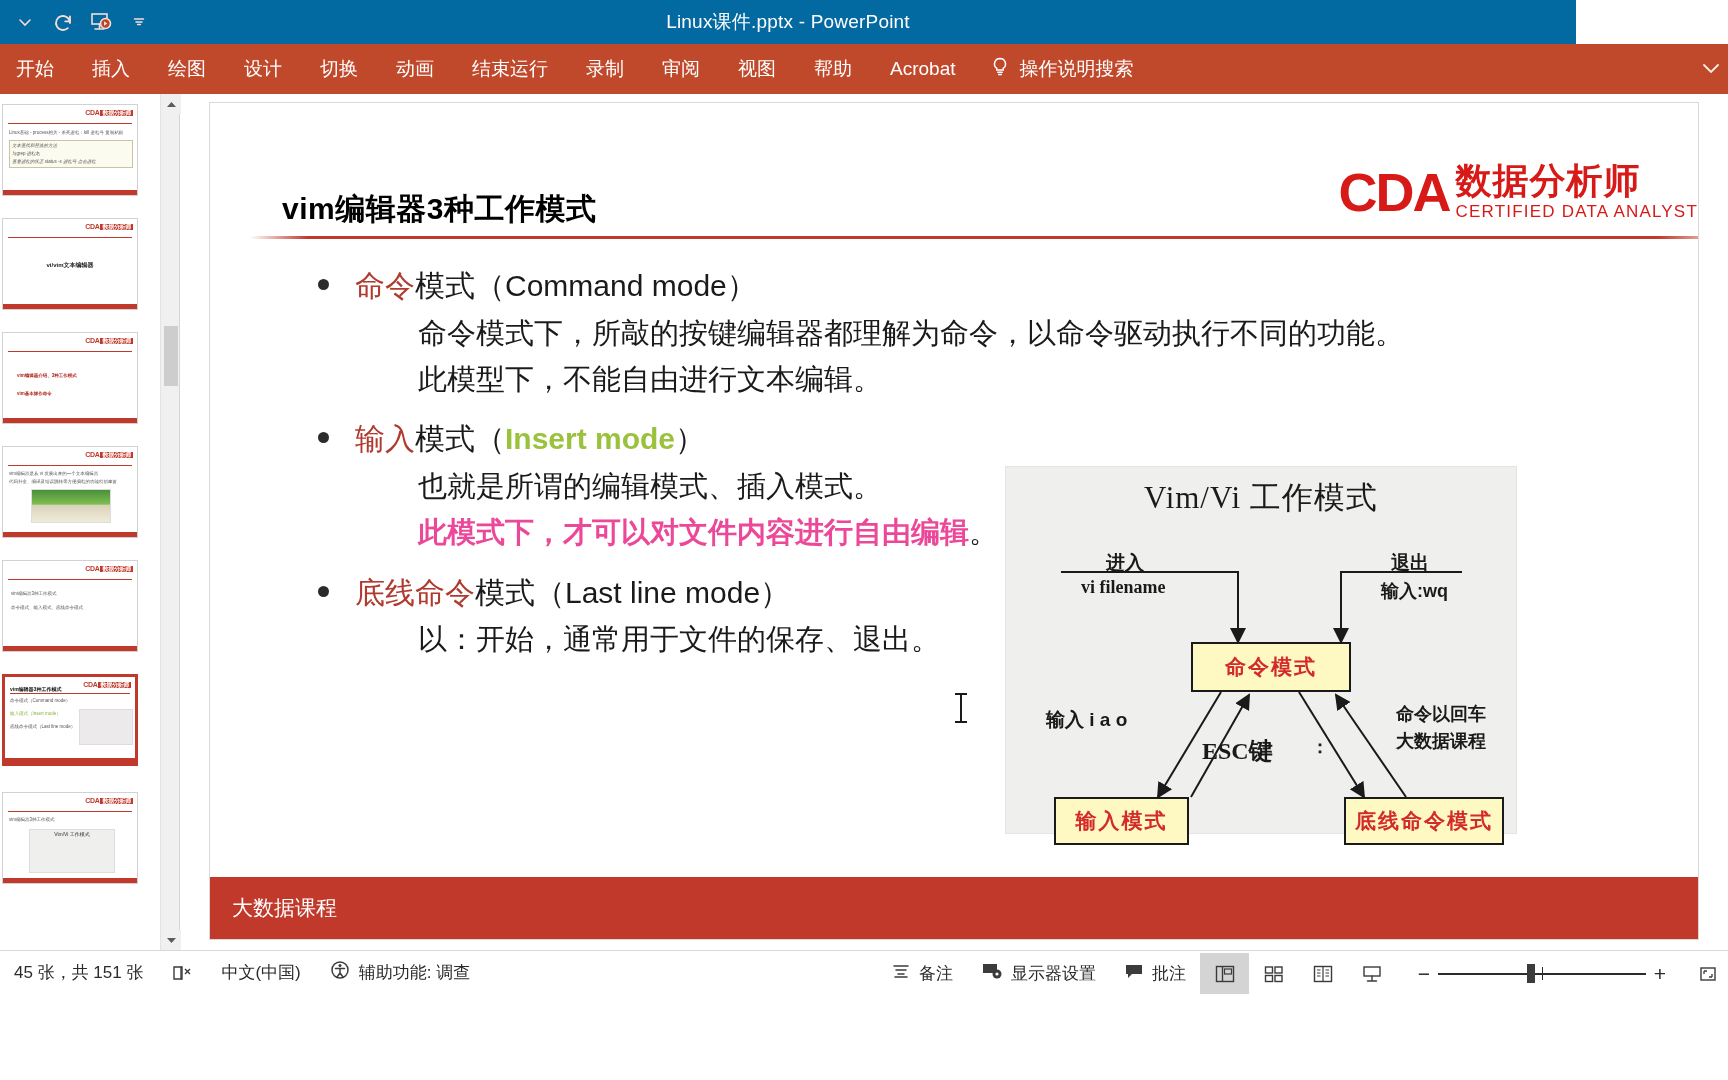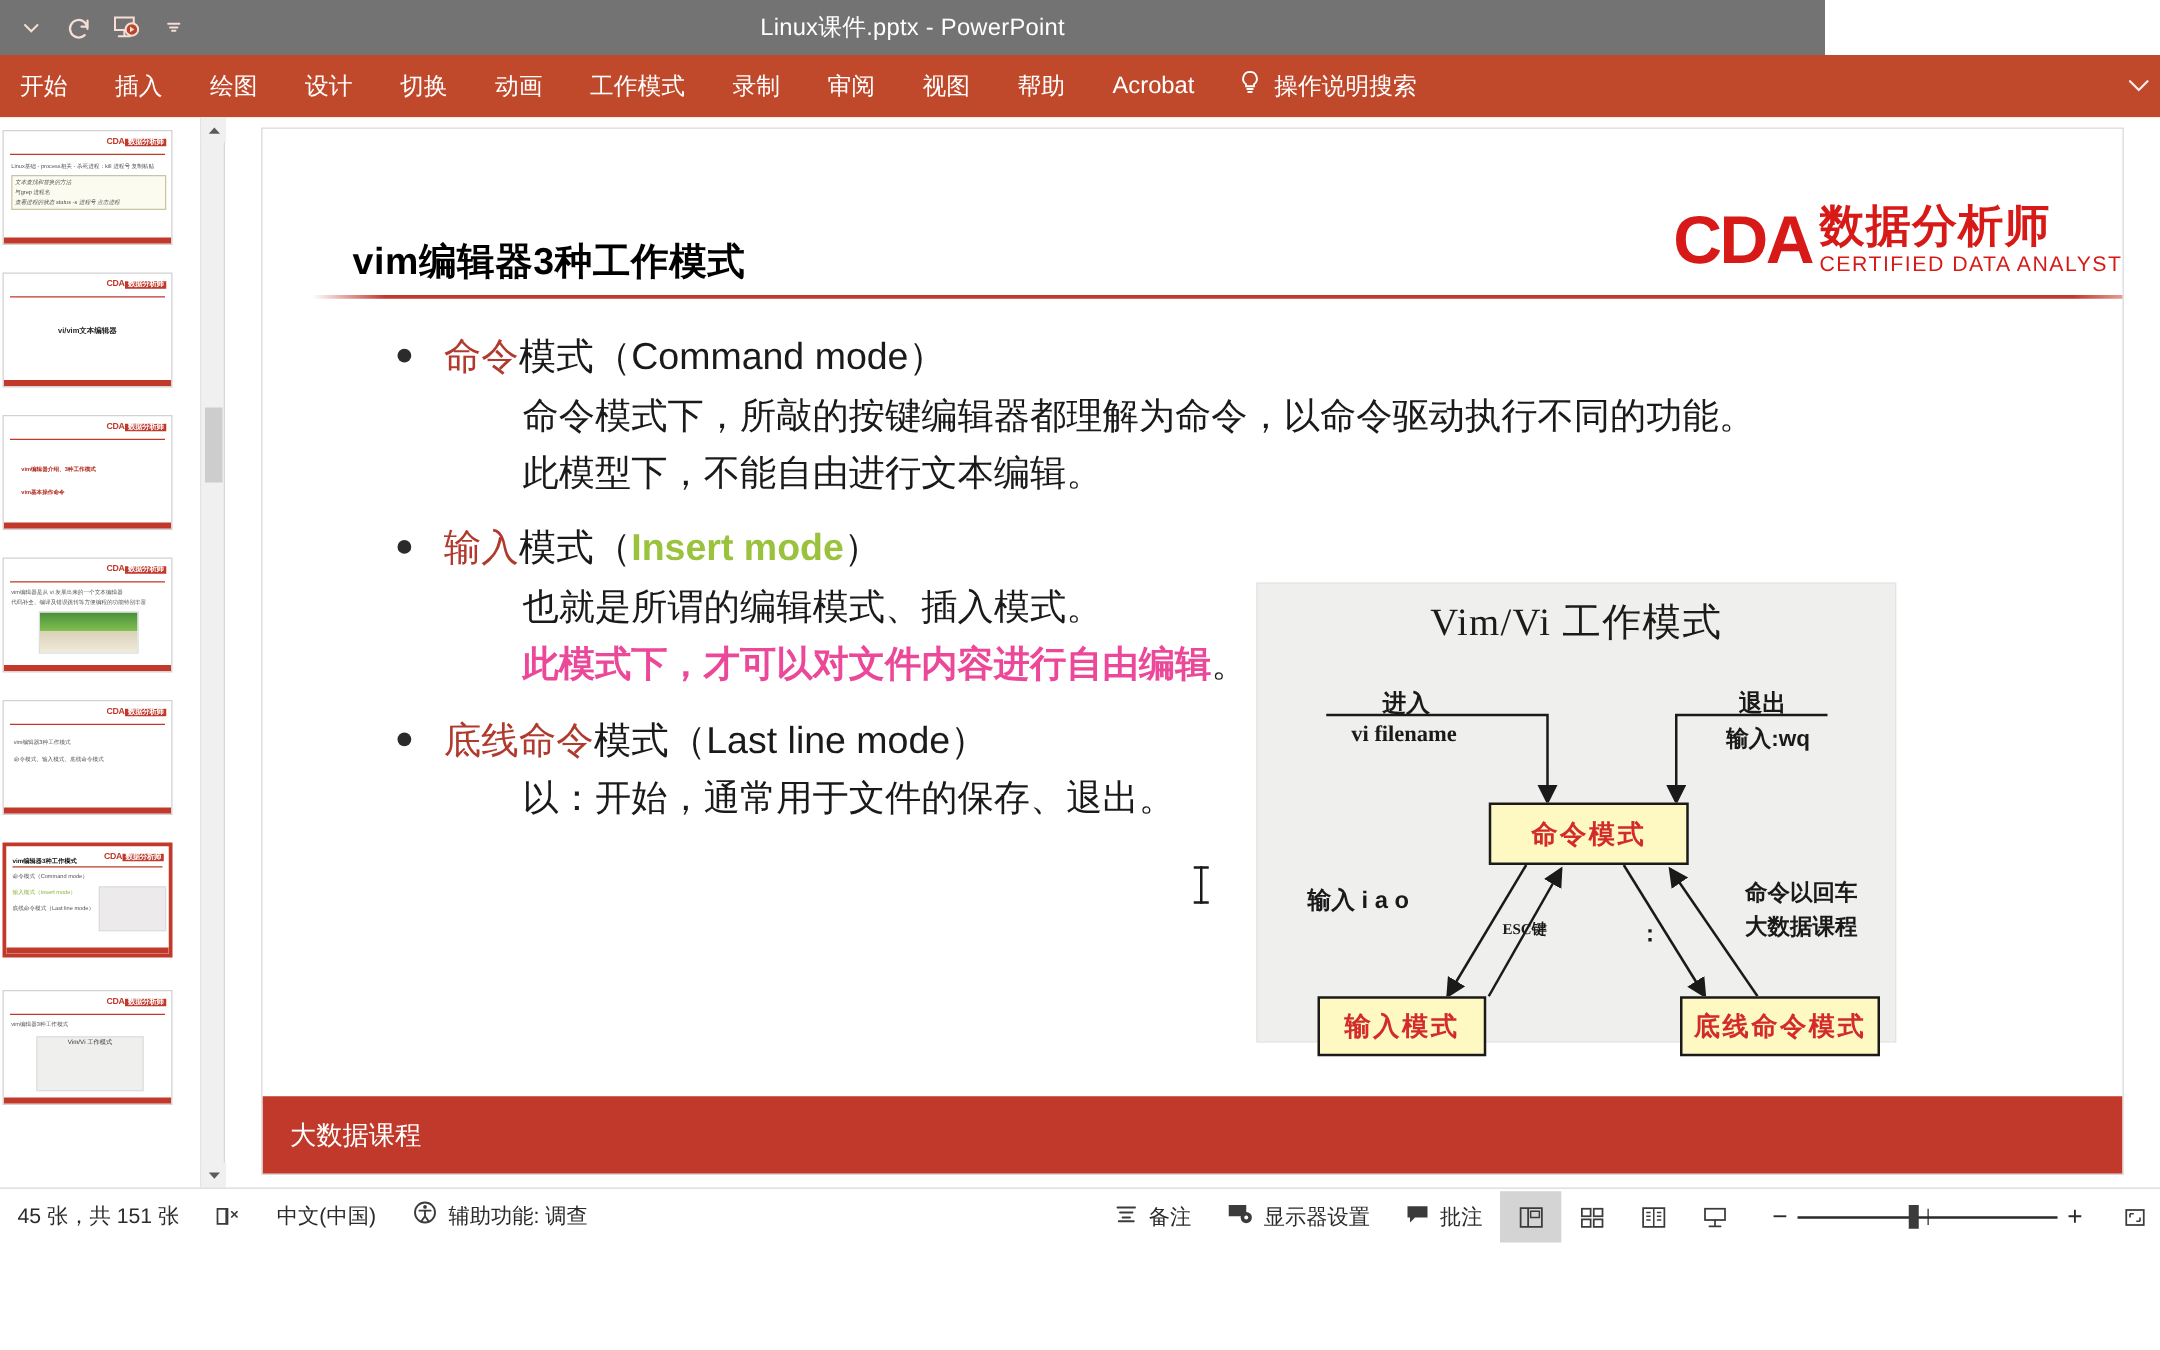--- a/index.html
+++ b/index.html
@@ -5,22 +5,22 @@
   * { margin:0; padding:0; box-sizing:border-box; }
   html,body { width:1728px; height:1080px; overflow:hidden; }
   body {
     font-family:"Liberation Sans","DejaVu Sans",sans-serif;
     background:#ffffff;
     -webkit-font-smoothing:antialiased;
   }
 
   
   .titlebar{
-    position:absolute; left:0; top:0; width:1460px; height:44px;
-    background:#737373;
+    position:absolute; left:0; top:0; width:1576px; height:44px;
+    background:#0369a1;
     display:flex; align-items:center;
   }
   .tb-left{ display:flex; align-items:center; gap:0px; padding-left:6px; }
   .qat-btn{
     width:38px;height:34px;display:flex;align-items:center;justify-content:center;
     color:#f6ded7;
   }
   .qat-btn svg{display:block;}
   .tb-title{
     position:absolute; left:0; right:0; text-align:center;
@@ -256,21 +256,21 @@
   <div class="tb-title">Linux课件.pptx  -  PowerPoint</div>
 </div>
 
 <div class="ribbon">
   <div class="rtab first">开始</div>
   <div class="rtab">插入</div>
   <div class="rtab">绘图</div>
   <div class="rtab">设计</div>
   <div class="rtab">切换</div>
   <div class="rtab">动画</div>
-  <div class="rtab">工作模式</div>
+  <div class="rtab">结束运行</div>
   <div class="rtab">录制</div>
   <div class="rtab">审阅</div>
   <div class="rtab">视图</div>
   <div class="rtab">帮助</div>
   <div class="rtab">Acrobat</div>
   <div class="tellme">
     <span>
       <svg width="20" height="22" viewBox="0 0 20 22">
         <path d="M10 2.5a5.5 5.5 0 0 0-3.2 9.96V14h6.4v-1.54A5.5 5.5 0 0 0 10 2.5z" stroke="#fff" stroke-width="1.5" fill="none"></path>
         <path d="M7.8 16.2h4.4M8.6 18.6h2.8" stroke="#fff" stroke-width="1.5" stroke-linecap="round"></path>
@@ -441,21 +441,21 @@
 
         <div class="dg-box" style="left:185px;top:175px;width:160px;height:50px;">命令模式</div>
         <div class="dg-box" style="left:48px;top:330px;width:135px;height:48px;">输入模式</div>
         <div class="dg-box" style="left:338px;top:330px;width:160px;height:48px;">底线命令模式</div>
 
         <div class="dg-lab cn" style="left:100px;top:83px;font-size:19px;">进入</div>
         <div class="dg-lab" style="left:75px;top:110px;font-size:18px;">vi filename</div>
         <div class="dg-lab cn" style="left:385px;top:83px;font-size:19px;">退出</div>
         <div class="dg-lab cn" style="left:375px;top:112px;font-size:18px;">输入:wq</div>
         <div class="dg-lab cn" style="left:40px;top:240px;font-size:19px;">输入 i a o</div>
-        <div class="dg-lab" style="left:196px;top:268px;font-size:12px;">ESC键</div>
+        <div class="dg-lab" style="left:196px;top:268px;font-size:24px;">ESC键</div>
         <div class="dg-lab" style="left:305px;top:268px;font-size:18px;">：</div>
         <div class="dg-lab cn" style="left:390px;top:235px;font-size:18px;">命令以回车</div>
         <div class="dg-lab cn" style="left:390px;top:262px;font-size:18px;">大数据课程</div>
       </div>
 
       <div class="s-footer">
         <span>大数据课程</span>
       </div>
     </div>
   </div>

